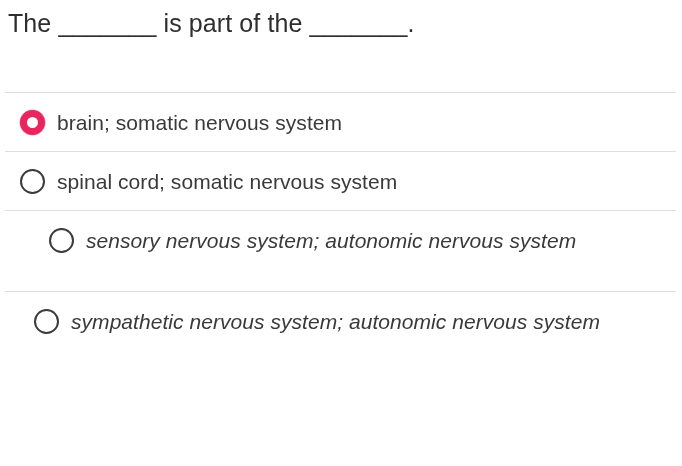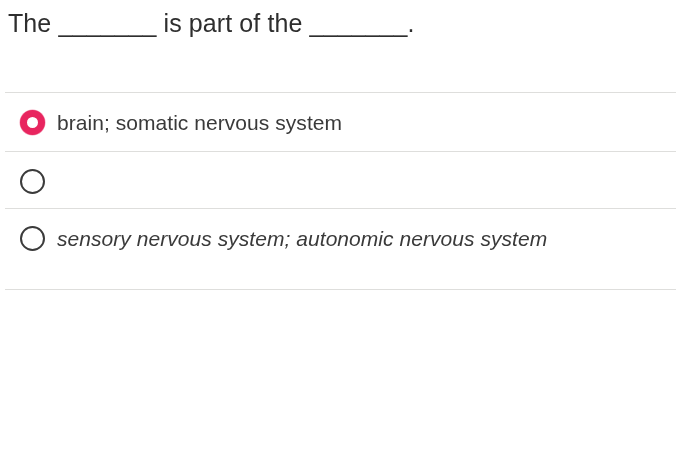--- a/index.html
+++ b/index.html
@@ -54,20 +54,21 @@
   }
 
   .option-row {
     position: relative;
     display: flex;
     align-items: flex-start;
     padding: 15px 6px 14px 20px;
     box-sizing: border-box;
     min-height: 52px;
     background: #ffffff;
+    justify-content: flex-end;
   }
 
   
   .radio {
     flex: 0 0 auto;
     width: 25px;
     height: 25px;
     border-radius: 50%;
     box-sizing: border-box;
     margin-top: 2px;
@@ -117,26 +118,31 @@
 
     <div class="option-row">
       <span class="radio selected"></span>
       <span class="option-label">brain; somatic nervous system</span>
     </div>
 
     <div class="divider"></div>
 
     <div class="option-row">
       <span class="radio unselected"></span>
+      <span class="option-label">spinal cord; somatic nervous system</span>
     </div>
 
     <div class="divider"></div>
 
     <div class="option-row two-line">
       <span class="radio unselected"></span>
       <span class="option-label">sensory nervous system; autonomic nervous system</span>
     </div>
 
     <div class="divider"></div>
 
+    <div class="option-row two-line row-sympathetic">
+      <span class="radio unselected"></span>
+      <span class="option-label">sympathetic nervous system; autonomic nervous system</span>
+    </div>
 
   </div>
 </div>
 
 </body></html>

